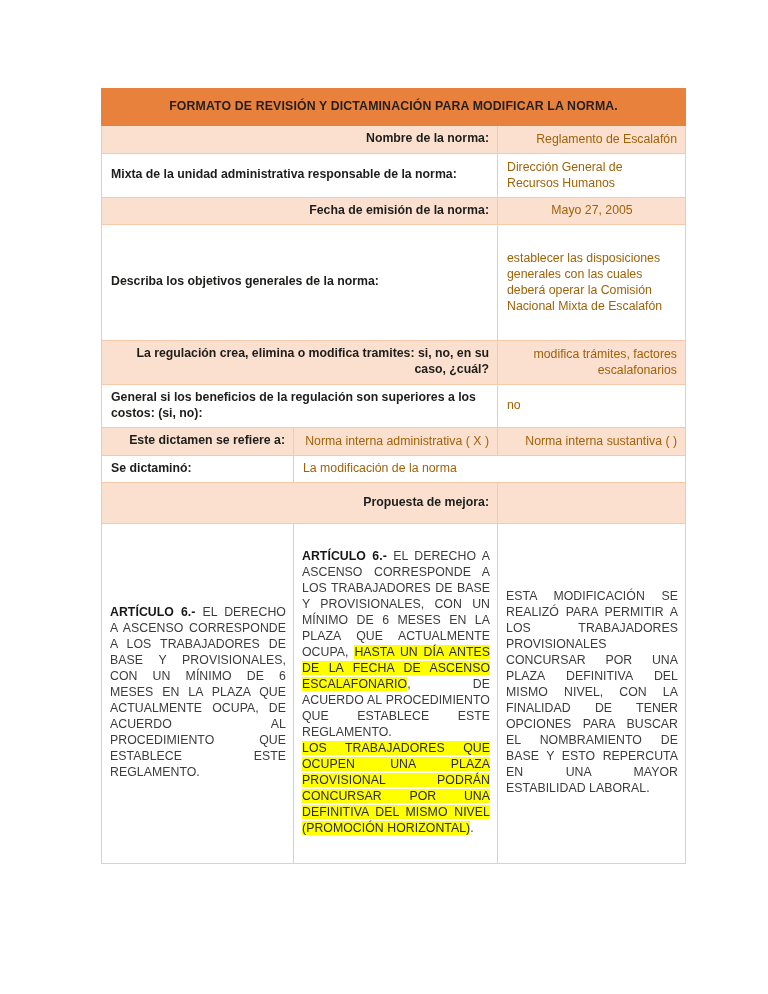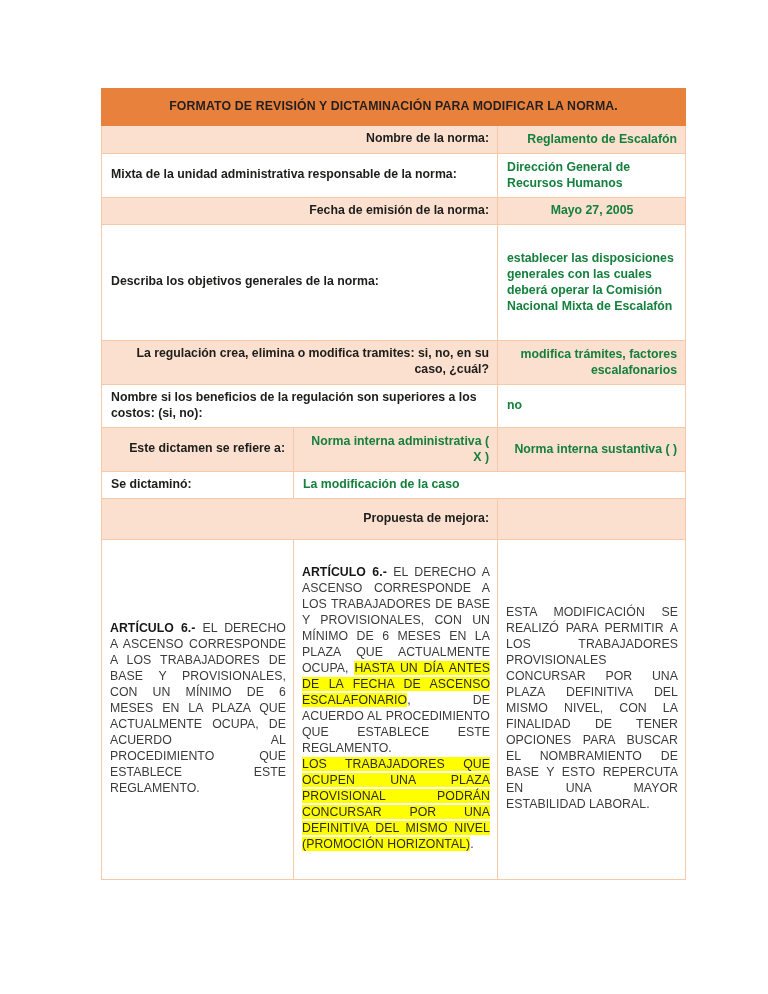--- a/index.html
+++ b/index.html
@@ -50,24 +50,24 @@
   .fill-peach { background: #fbe0cf; text-align: right; }
   .fill-white { background: #ffffff; }
   
   .label {
     font-weight: bold;
     font-size: 12.4px;
     line-height: 1.34;
     color: #1d1d1b;
   }
   .value {
-    font-weight: bold;
+    font-weight: normal;
     font-size: 12.4px;
     line-height: 1.34;
-    color: #15803d;
+    color: #a16207;
     vertical-align: top;
     padding-top: 6px !important;
   }
   .value-mid { vertical-align: middle; padding-top: 5px !important; }
   .center { text-align: center; }
   
   .tall { height: 116px; }
   
   .body-cell {
     vertical-align: top;
@@ -132,33 +132,33 @@
         <td colspan="2" class="fill-white label">Describa los objetivos generales de la norma:</td>
         <td class="fill-white value">establecer las disposiciones generales con las cuales deberá operar la Comisión Nacional Mixta de Escalafón</td>
       </tr>
 
       <tr>
         <td colspan="2" class="fill-peach label">La regulación crea, elimina o modifica tramites: si, no, en su caso, ¿cuál?</td>
         <td class="fill-peach value">modifica trámites, factores escalafonarios</td>
       </tr>
 
       <tr>
-        <td colspan="2" class="fill-white label">Nombre si los beneficios de la regulación son superiores a los costos: (si, no):</td>
+        <td colspan="2" class="fill-white label">General si los beneficios de la regulación son superiores a los costos: (si, no):</td>
         <td class="fill-white value value-mid">no</td>
       </tr>
 
       <tr>
         <td class="fill-peach label">Este dictamen se refiere a:</td>
         <td class="fill-peach value">Norma interna administrativa ( X )</td>
         <td class="fill-peach value">Norma interna sustantiva (  )</td>
       </tr>
 
       <tr>
         <td class="fill-white label">Se dictaminó:</td>
-        <td colspan="2" class="fill-white value value-mid">La modificación de la caso</td>
+        <td colspan="2" class="fill-white value value-mid">La modificación de la norma</td>
       </tr>
 
       <tr>
         <td colspan="2" class="fill-peach label" style="padding-top:12px !important;padding-bottom:12px !important;">Propuesta de mejora:</td>
         <td class="fill-peach"></td>
       </tr>
 
       <tr>
 
         <td class="fill-white body-cell">

